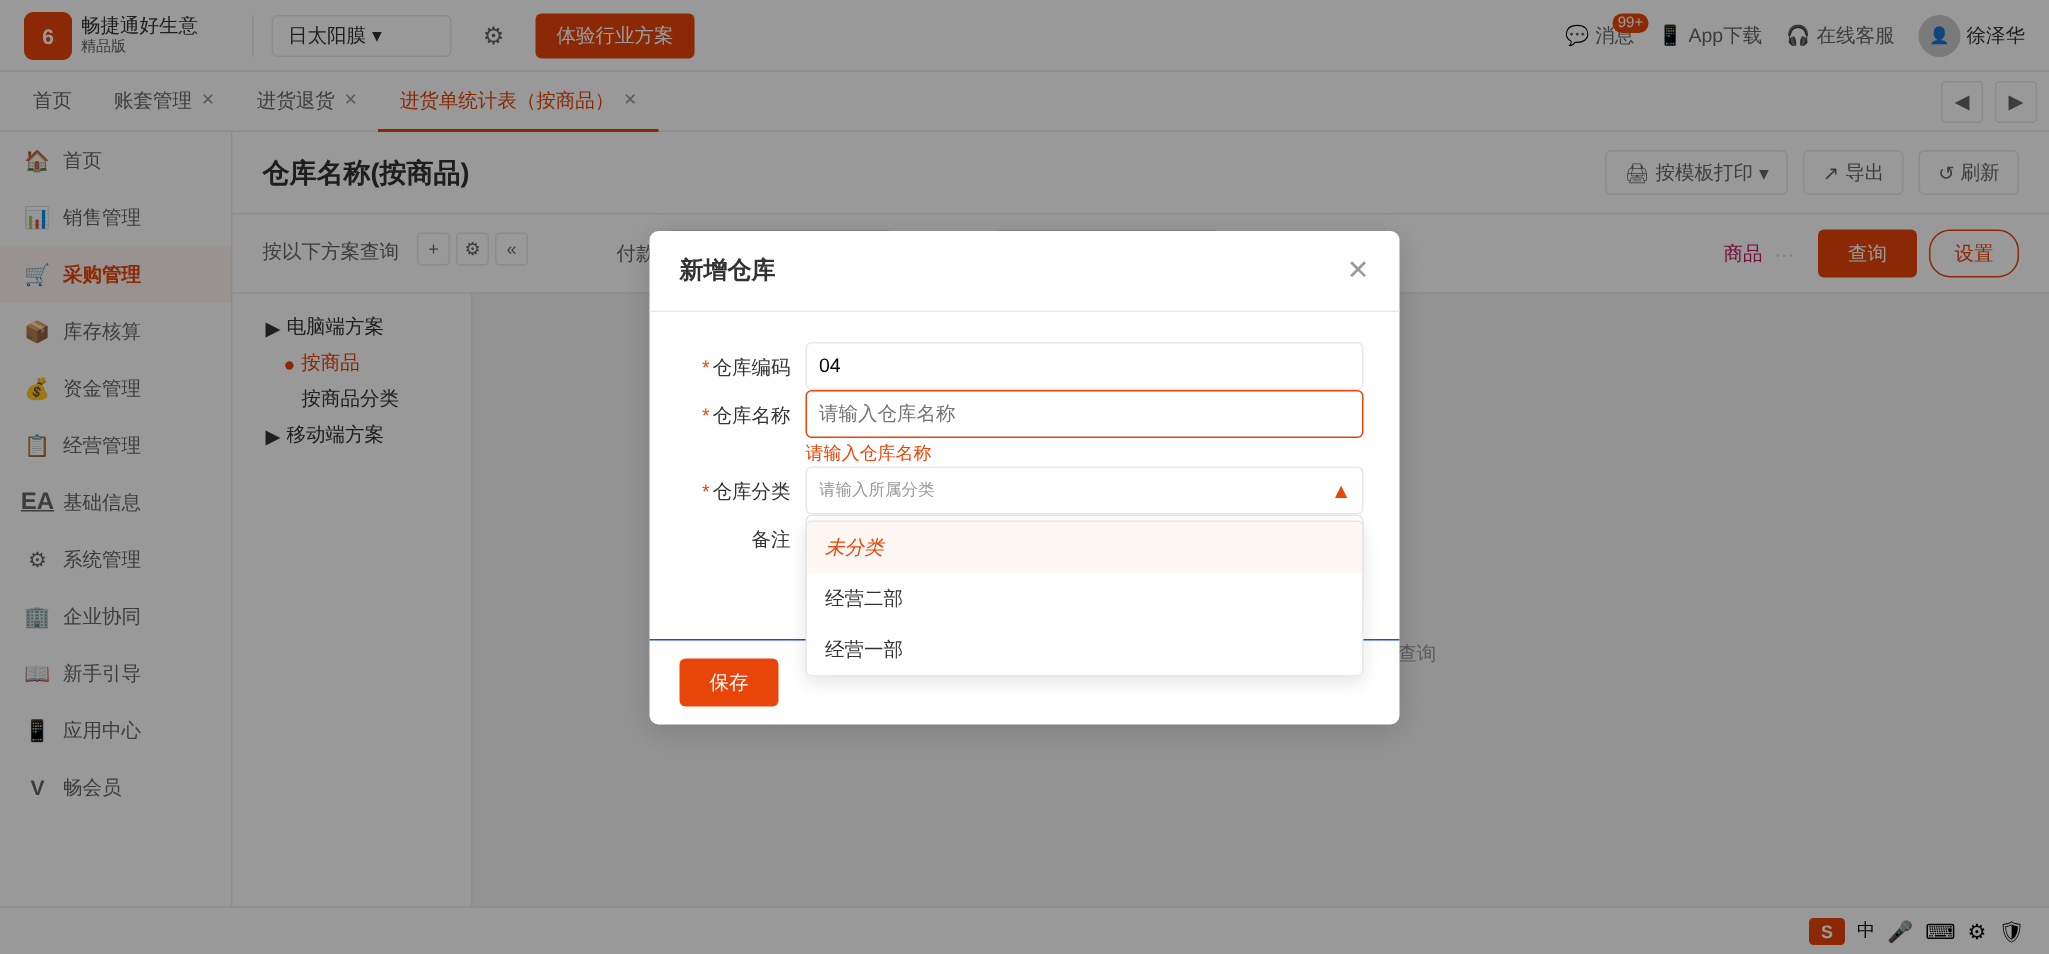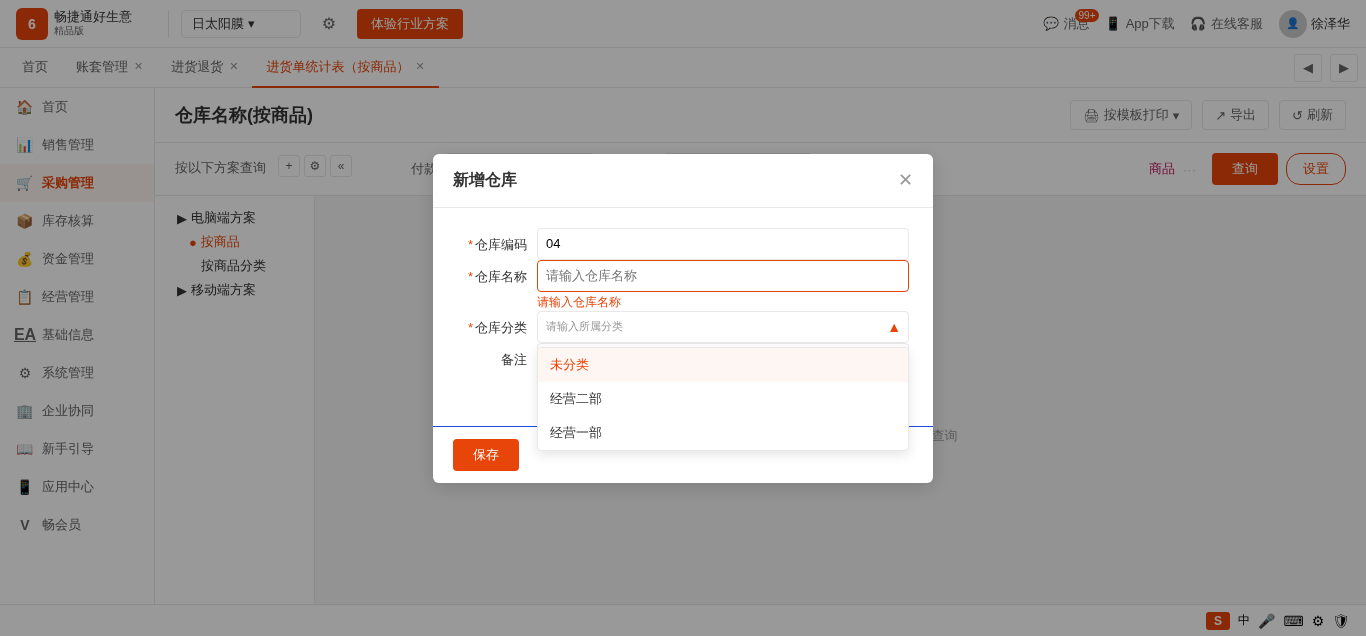--- a/index.html
+++ b/index.html
@@ -141,21 +141,21 @@
     
     .dropdown-list {
       position: absolute; top: 36px; left: 0; width: 100%;
       background: #fff; border: 1px solid #e8e8e8; border-radius: 4px;
       box-shadow: 0 4px 12px rgba(0,0,0,0.1); z-index: 200;
       overflow: hidden;
     }
     .dropdown-item {
       padding: 8px 12px; font-size: 13px; color: #333; cursor: pointer;
     }
-    .dropdown-item.highlighted { background: #fdf6f2; color: #e8450a; }
+    .dropdown-item.highlighted { background: #fdf6f2; color: #e8450a; font-style: italic; }
 
     .mf-textarea { width: 100%; height: 60px; border: 1px solid #e8e8e8; border-radius: 4px; padding: 6px 8px; font-size: 13px; resize: none; outline: none; }
 
     
     .empty-area { flex: 1; display: flex; flex-direction: column; align-items: center; justify-content: center; color: #999; font-size: 13px; gap: 8px; }
   </style>
 </head>
 <body>
 
 <div class="top-header">

